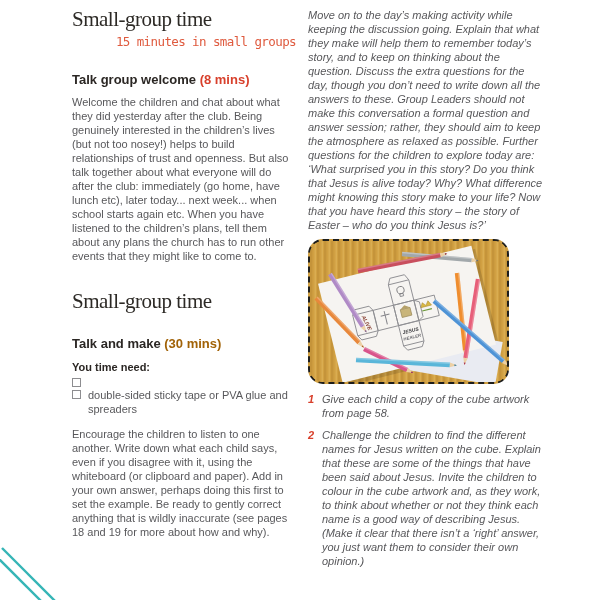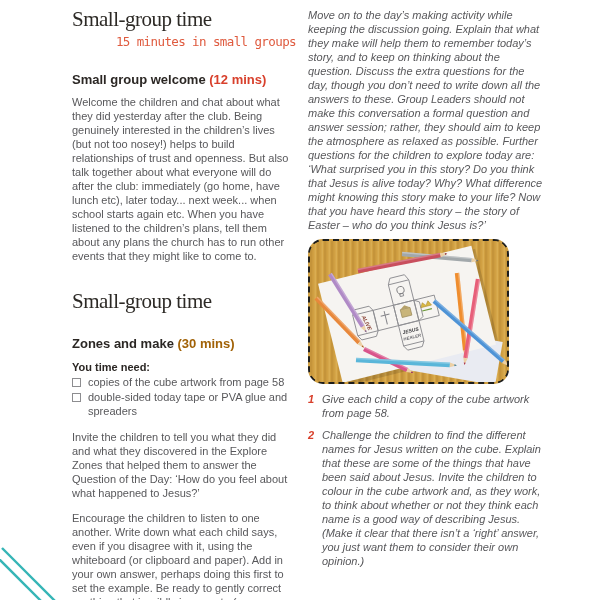--- a/index.html
+++ b/index.html
@@ -46,39 +46,37 @@
   .step .num{flex:0 0 14px;font-weight:bold;}
   .corner-decor{position:absolute;left:0;bottom:0;}
 </style>
 </head>
 <body>
 
 <div class="col col-left" style="top:8px;">
   <section>
     <h1 class="hw-title">Small-group time</h1>
     <div class="hw-sub" style="color:#df5a3e">15 minutes in small groups</div>
-    <h2 class="sect-head h2-row"><span>Small group welcome</span> <span class="dur" style="color:#d8402c">(12 mins)</span></h2>
+    <h2 class="sect-head h2-row"><span>Talk group welcome</span> <span class="dur" style="color:#d8402c">(8 mins)</span></h2>
     <p class="body">Welcome the children and chat about what they did yesterday after the club. Being genuinely interested in the children’s lives (but not too nosey!) helps to build relationships of trust and openness. But also talk together about what everyone will do after the club: immediately (go home, have lunch etc), later today... next week... when school starts again etc. When you have listened to the children’s plans, tell them about any plans the church has to run other events that they might like to come to.</p>
   </section>
 
   <section class="section2">
     <h1 class="hw-title">Small-group time</h1>
-    <h2 class="sect-head h2-row"><span>Zones and make</span> <span class="dur" style="color:#a16207">(30 mins)</span></h2>
+    <h2 class="sect-head h2-row"><span>Talk and make</span> <span class="dur" style="color:#a16207">(30 mins)</span></h2>
 
     <div class="ywn">You time need:</div>
     <div class="check-item">
       <span class="checkbox"></span>
-      <span>copies of the cube artwork from page 58</span>
     </div>
     <div class="check-item">
       <span class="checkbox"></span>
-      <span>double-sided today tape or PVA glue and spreaders</span>
+      <span>double-sided sticky tape or PVA glue and spreaders</span>
     </div>
 
-    <p class="body" style="margin-top:12px">Invite the children to tell you what they did and what they discovered in the Explore Zones that helped them to answer the Question of the Day: ‘How do you feel about what happened to Jesus?’</p>
     <p class="body" style="margin-top:11px">Encourage the children to listen to one another. Write down what each child says, even if you disagree with it, using the whiteboard (or clipboard and paper). Add in your own answer, perhaps doing this first to set the example. Be ready to gently correct anything that is wildly inaccurate (see pages 18 and 19 for more about how and why).</p>
   </section>
 </div>
 
 <div class="col col-right" style="top:8px;">
   <p class="body" style="margin-top:0">Move on to the day’s making activity while keeping the discussion going. Explain that what they make will help them to remember today’s story, and to keep on thinking about the question. Discuss the extra questions for the day, though you don’t need to write down all the answers to these. Group Leaders should not make this conversation a formal question and answer session; rather, they should aim to keep the atmosphere as relaxed as possible. Further questions for the children to explore today are: ‘What surprised you in this story? Do you think that Jesus is alive today? Why? What difference might knowing this story make to your life? Now that you have heard this story – the story of Easter – who do you think Jesus is?’</p>
 
 
   <div class="photo-frame">
     <svg width="197" height="141" viewBox="0 0 197 141" xmlns="http://www.w3.org/2000/svg">

